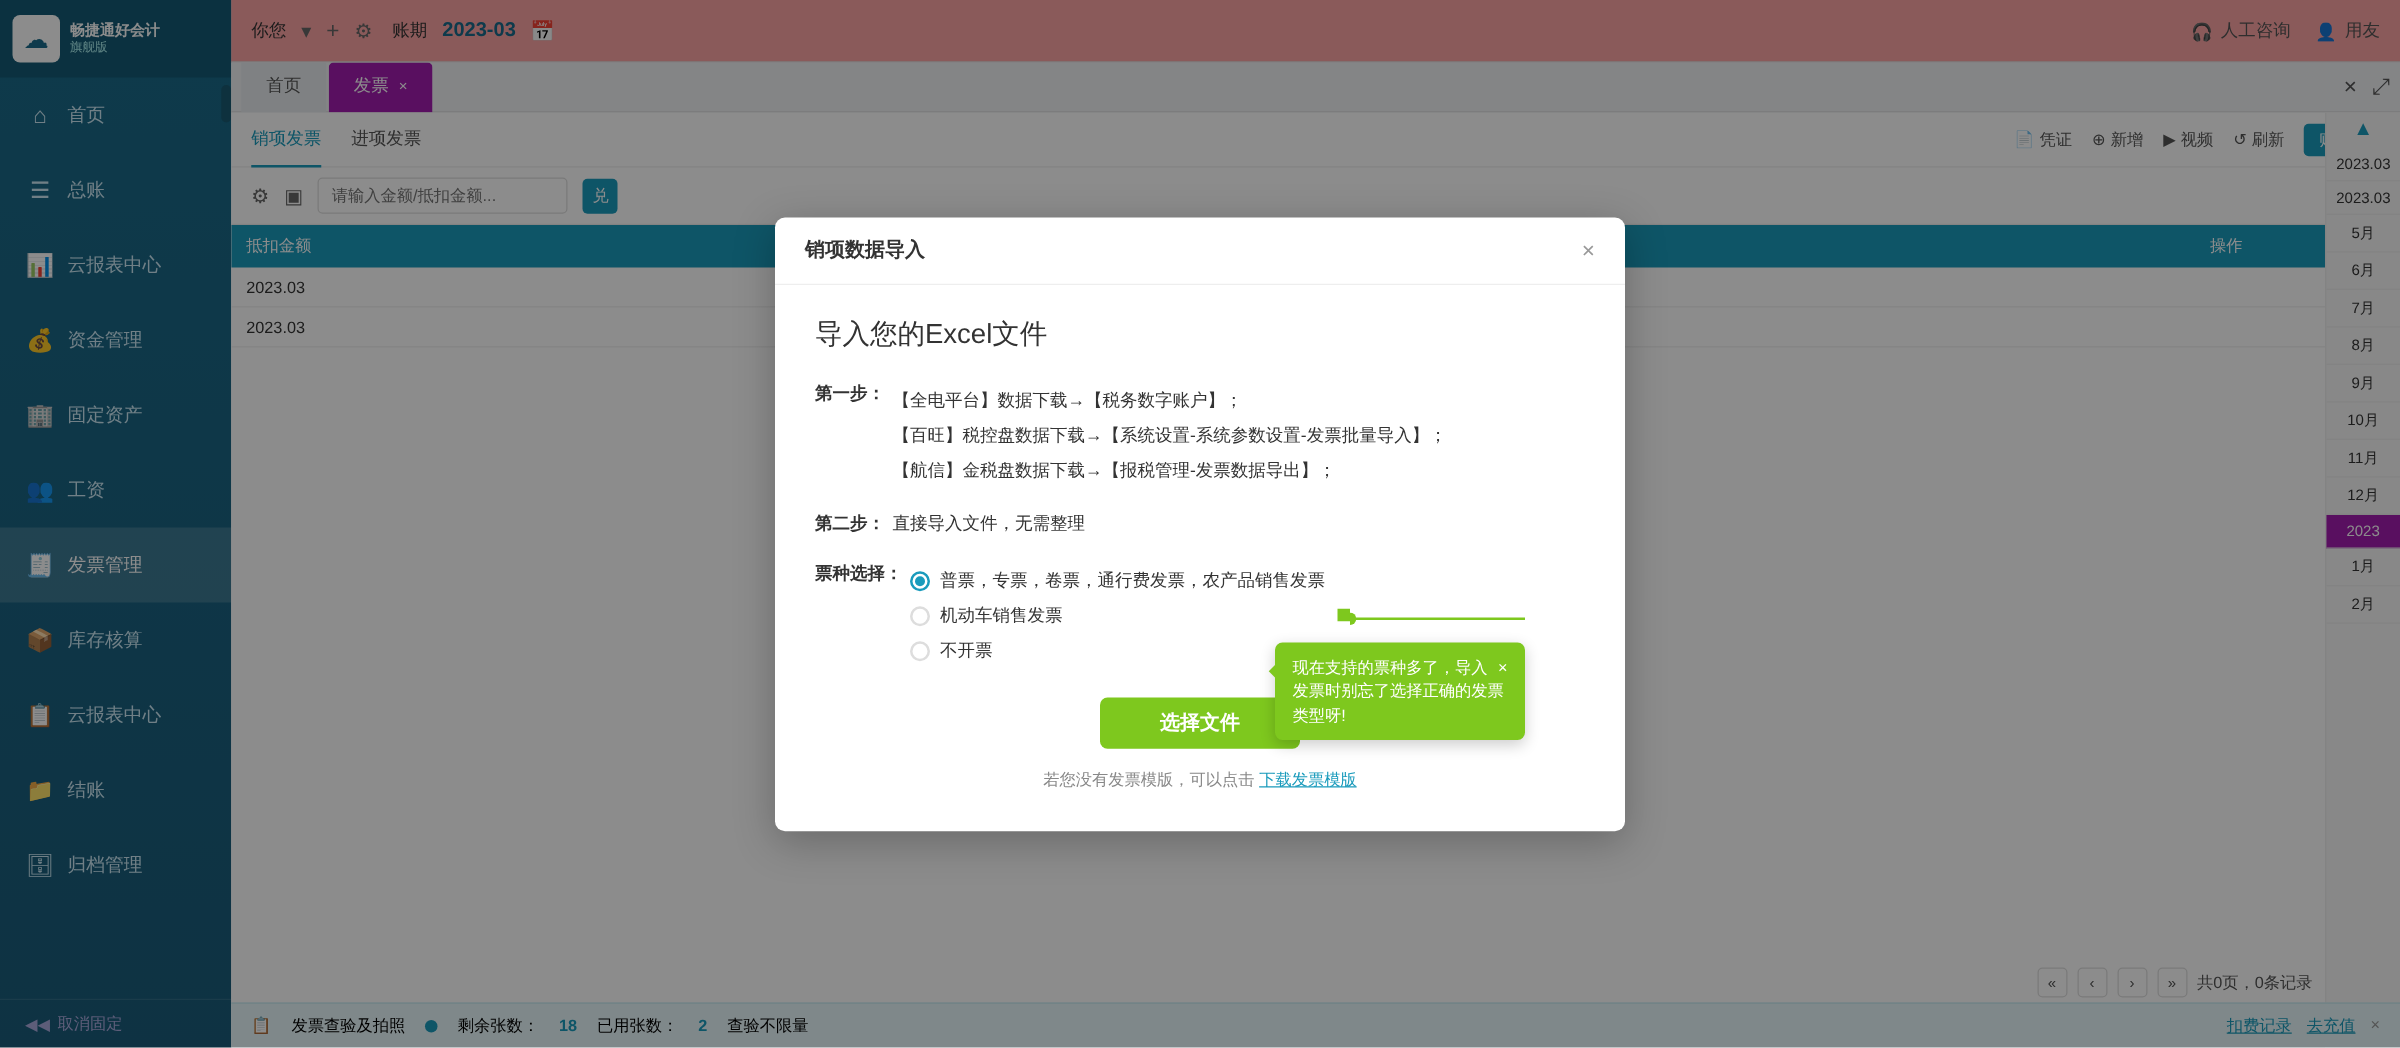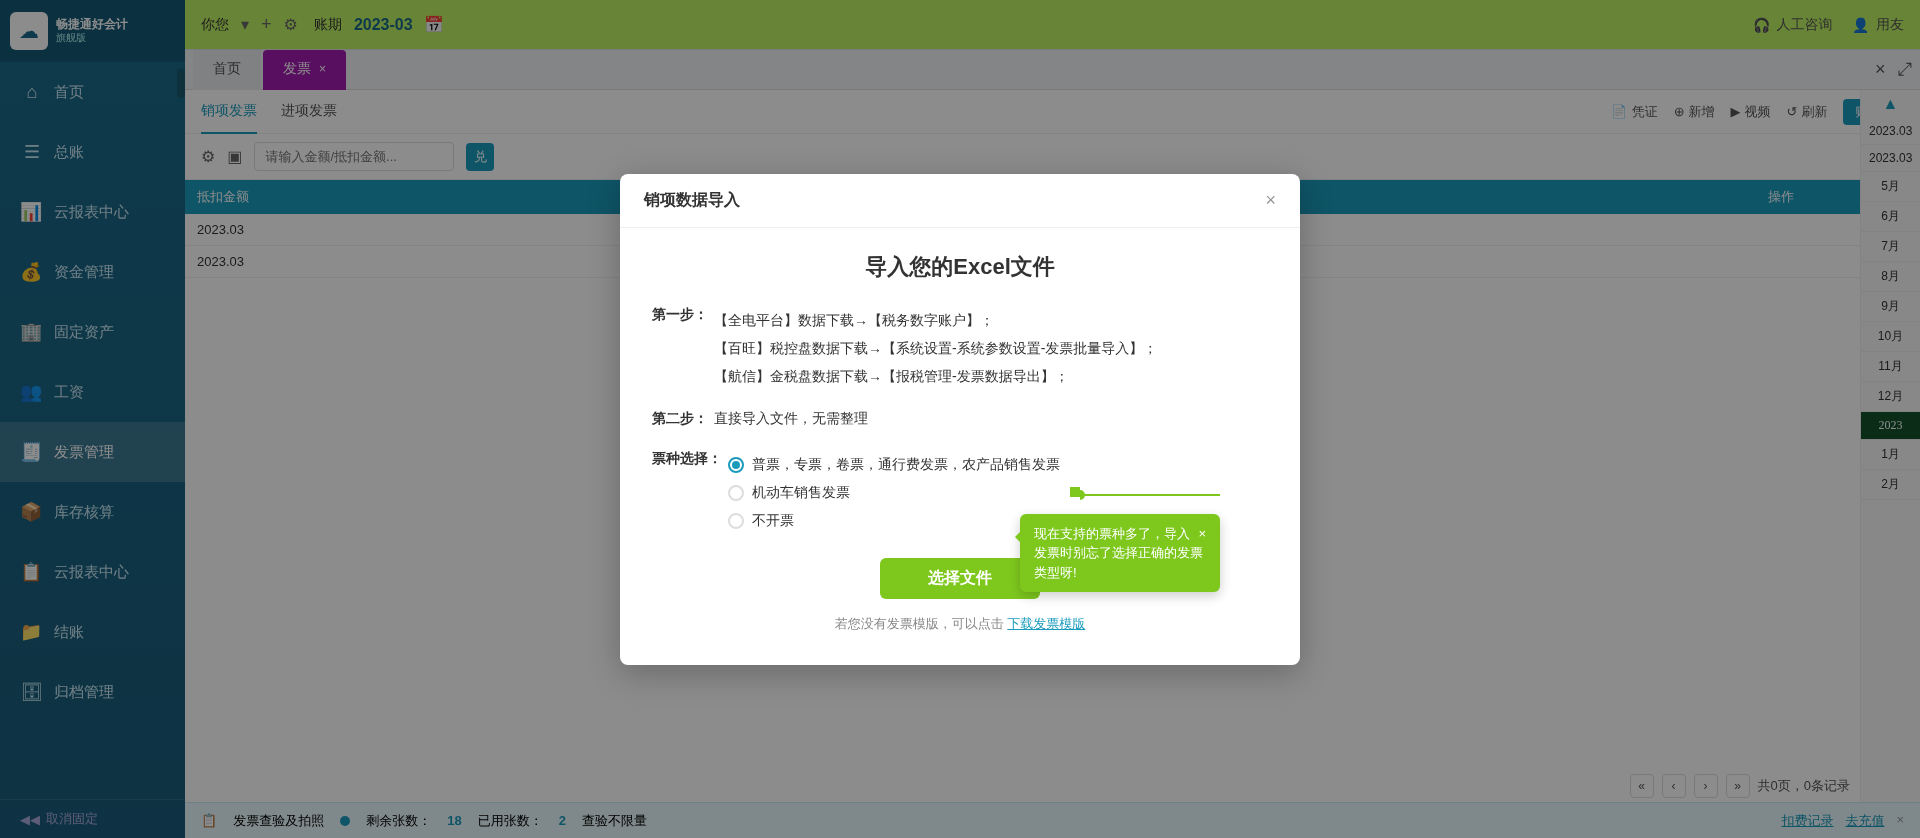--- a/index.html
+++ b/index.html
@@ -30,21 +30,21 @@
     .sidebar-item-icon { font-size: 18px; width: 24px; text-align: center; }
     .sidebar-bottom {
       width: 100%; padding: 10px 20px; color: #aad; font-size: 13px;
       display: flex; align-items: center; gap: 6px; cursor: pointer;
       border-top: 1px solid rgba(255,255,255,0.1);
     }
 
     
     .topbar {
       position: absolute; left: 185px; top: 0; right: 0; height: 50px;
-      background: #bef264; display: flex; align-items: center; padding: 0 16px;
+      background: #fca5a5; display: flex; align-items: center; padding: 0 16px;
       border-bottom: 1px solid #e0e0e0; gap: 12px;
     }
     .topbar-company { font-size: 14px; color: #333; }
     .topbar-dropdown { color: #666; cursor: pointer; }
     .topbar-plus { color: #666; font-size: 18px; cursor: pointer; }
     .topbar-gear { color: #666; font-size: 16px; cursor: pointer; }
     .topbar-period { font-size: 14px; color: #333; margin-left: 4px; }
     .topbar-period-val { color: #1a6b8a; font-weight: bold; }
     .topbar-period-icon { color: #1a6b8a; cursor: pointer; }
     .topbar-right { margin-left: auto; display: flex; align-items: center; gap: 20px; }
@@ -100,21 +100,21 @@
     
     .timeline {
       position: absolute; right: 0; top: 0; bottom: 0; width: 60px;
       background: #f7f7f7; border-left: 1px solid #eee;
       display: flex; flex-direction: column; overflow: hidden;
     }
     .timeline-item {
       padding: 6px 8px; font-size: 12px; color: #333; cursor: pointer;
       border-bottom: 1px solid #eee; text-align: center;
     }
-    .timeline-item.active { color: white; background: #14532d; font-family: Liberation Serif, serif; }
+    .timeline-item.active { color: white; background: #a21caf; }
 
     
     .bottombar {
       position: absolute; bottom: 0; left: 185px; right: 0; height: 36px;
       background: #e8f8fb; border-top: 1px solid #c8eaf2;
       display: flex; align-items: center; padding: 0 16px; gap: 16px; font-size: 13px;
     }
     .bottombar-highlight { color: #1a9bbc; font-weight: bold; }
     .bottombar-right { margin-left: auto; display: flex; gap: 12px; }
     .bottombar-link { color: #1a9bbc; cursor: pointer; text-decoration: underline; }
@@ -137,21 +137,21 @@
       box-shadow: 0 8px 32px rgba(0,0,0,0.25); overflow: visible; position: relative;
     }
     .modal-header {
       display: flex; align-items: center; justify-content: space-between;
       padding: 16px 24px; border-bottom: 1px solid #eee;
     }
     .modal-title { font-size: 16px; font-weight: bold; color: #333; }
     .modal-close { font-size: 18px; color: #999; cursor: pointer; }
     .modal-body { padding: 24px 32px 32px; }
     .modal-main-title {
-      text-align: center; font-size: 22px; font-weight: bold; color: #333; margin-bottom: 24px;
+      text-align: left; font-size: 22px; font-weight: normal; color: #333; margin-bottom: 24px;
     }
     .step { margin-bottom: 20px; }
     .radio-group { display: flex; flex-direction: column; gap: 10px; margin-top: 8px; }
     .radio-item { display: flex; align-items: center; gap: 8px; font-size: 14px; color: #333; cursor: pointer; }
     .radio-circle {
       width: 16px; height: 16px; border-radius: 50%; border: 2px solid #ddd;
       display: flex; align-items: center; justify-content: center; flex-shrink: 0;
     }
     .radio-circle.checked { border-color: #1a9bbc; }
     .radio-circle.checked::after {

